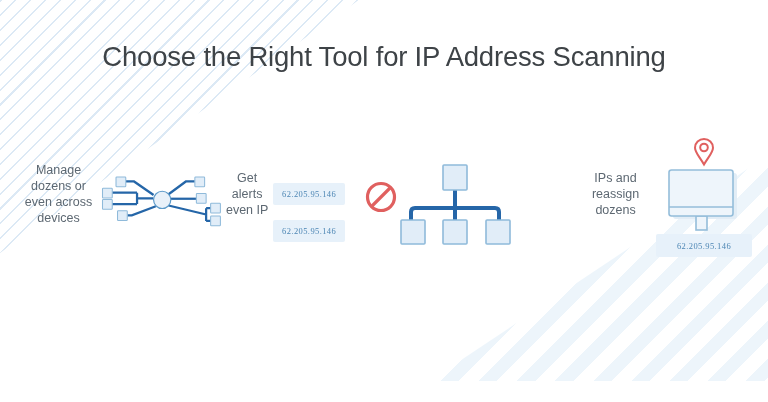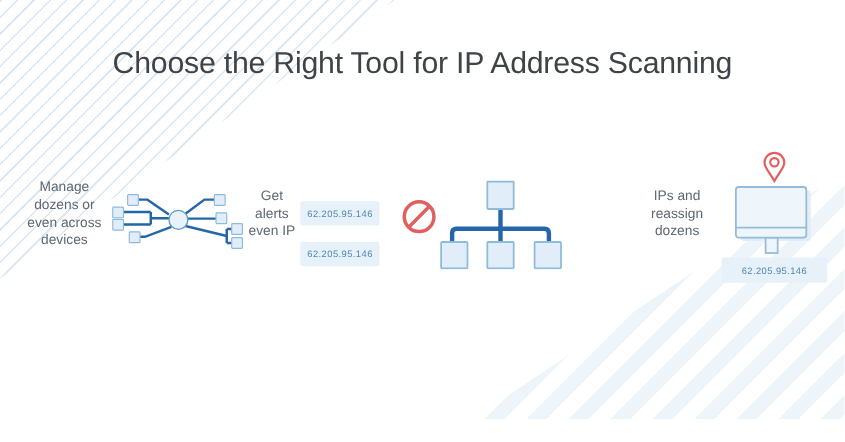--- a/index.html
+++ b/index.html
@@ -34,21 +34,21 @@
     text-align:center;font-size:12.5px;line-height:16px;
     color:var(--caption-text,#5d6872);max-width:175px;
   }
   .art-network{margin-top:13px;}
   .art-tree{margin-top:21px;}
   .art-alerts{margin-top:36px;display:flex;align-items:flex-start;}
   .art-discover{margin-top:6px;display:flex;flex-direction:column;align-items:center;}
   .chip{
     box-sizing:border-box;width:72px;height:22px;border-radius:2px;
     background:var(--chip-bg,#e7f1fa);color:var(--chip-text,#4d86b4);
-    font-family:Liberation Sans, sans-serif;font-size:8.5px;
+    font-family:Liberation Serif, serif;font-size:8.5px;
     display:flex;align-items:center;justify-content:center;letter-spacing:0.4px;
   }
   .chip + .chip{margin-top:15px;}
   .no-entry{margin-left:19px;margin-top:-3px;}
   .chip-wide{width:96px;height:23px;margin-top:3px;}
   .monitor{margin-top:2px;}
   svg{display:block;}
 </style>
 </head>
 <body>

